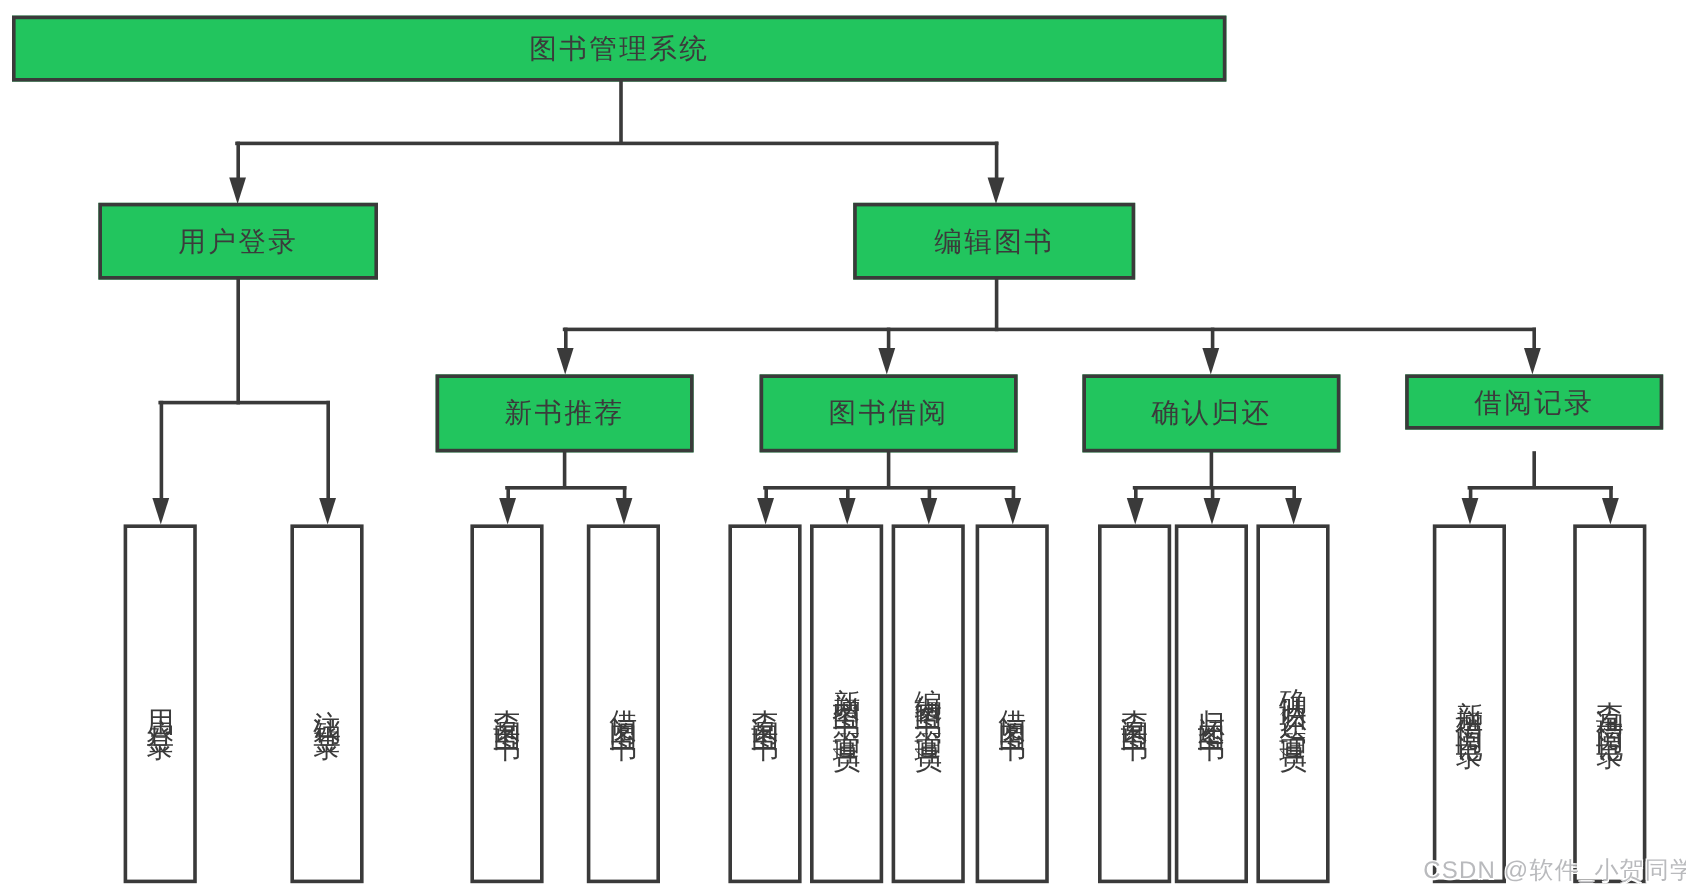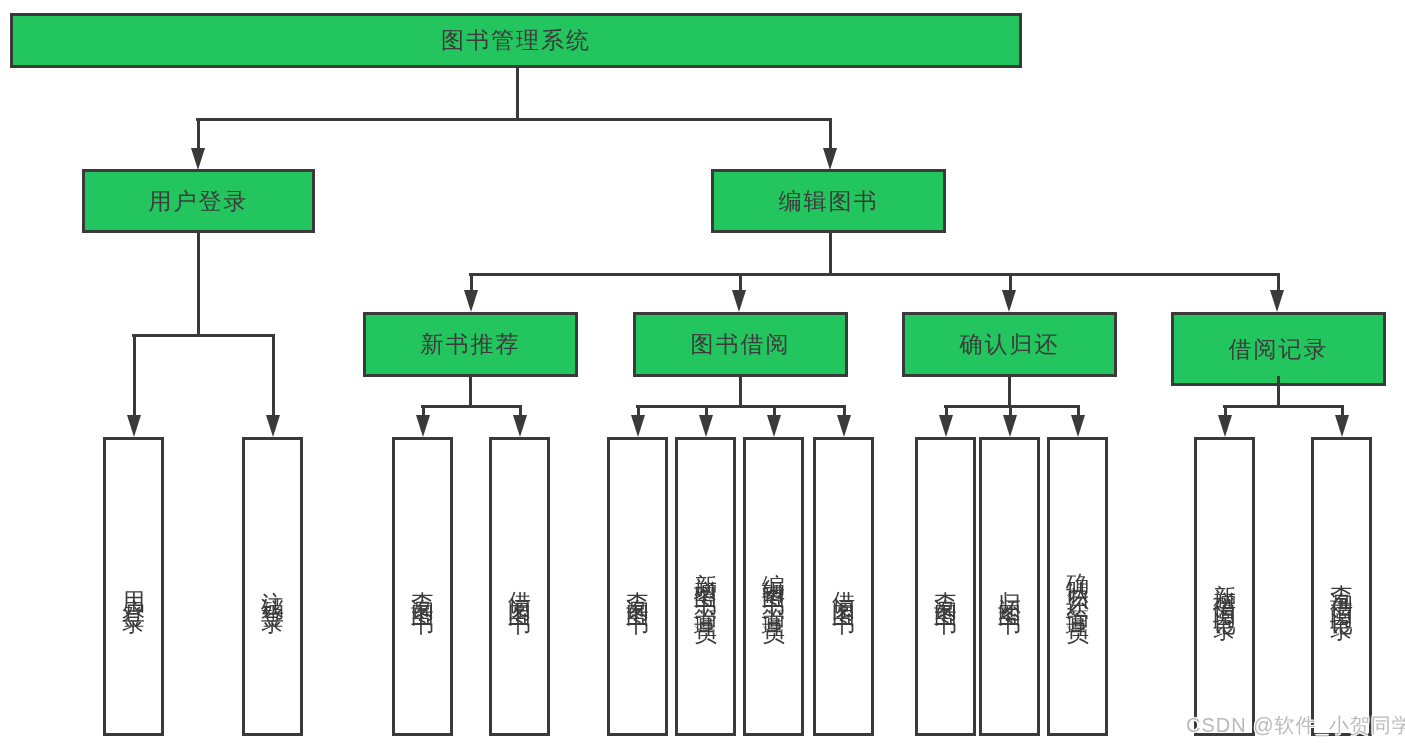--- a/index.html
+++ b/index.html
@@ -57,21 +57,21 @@
   </div>
 
   <div class="box" style="left:363px;top:312px;width:215px;height:65px;">
     <span>新书推荐</span>
   </div>
 
   <div class="box" style="left:902px;top:312px;width:215px;height:65px;">
     <span>确认归还</span>
   </div>
 
-  <div class="box" style="left:1171px;top:312px;width:215px;height:74px;">
+  <div class="box" style="left:1171px;top:312px;width:215px;height:46px;">
     <span>借阅记录</span>
   </div>
 
   <div class="vbox" style="left:103px;top:437px;width:61px;height:299px;">
     <span class="vlabel">用户登录</span>
   </div>
 
   <div class="vbox" style="left:242px;top:437px;width:61px;height:299px;">
     <span class="vlabel">注销登录</span>
   </div>

